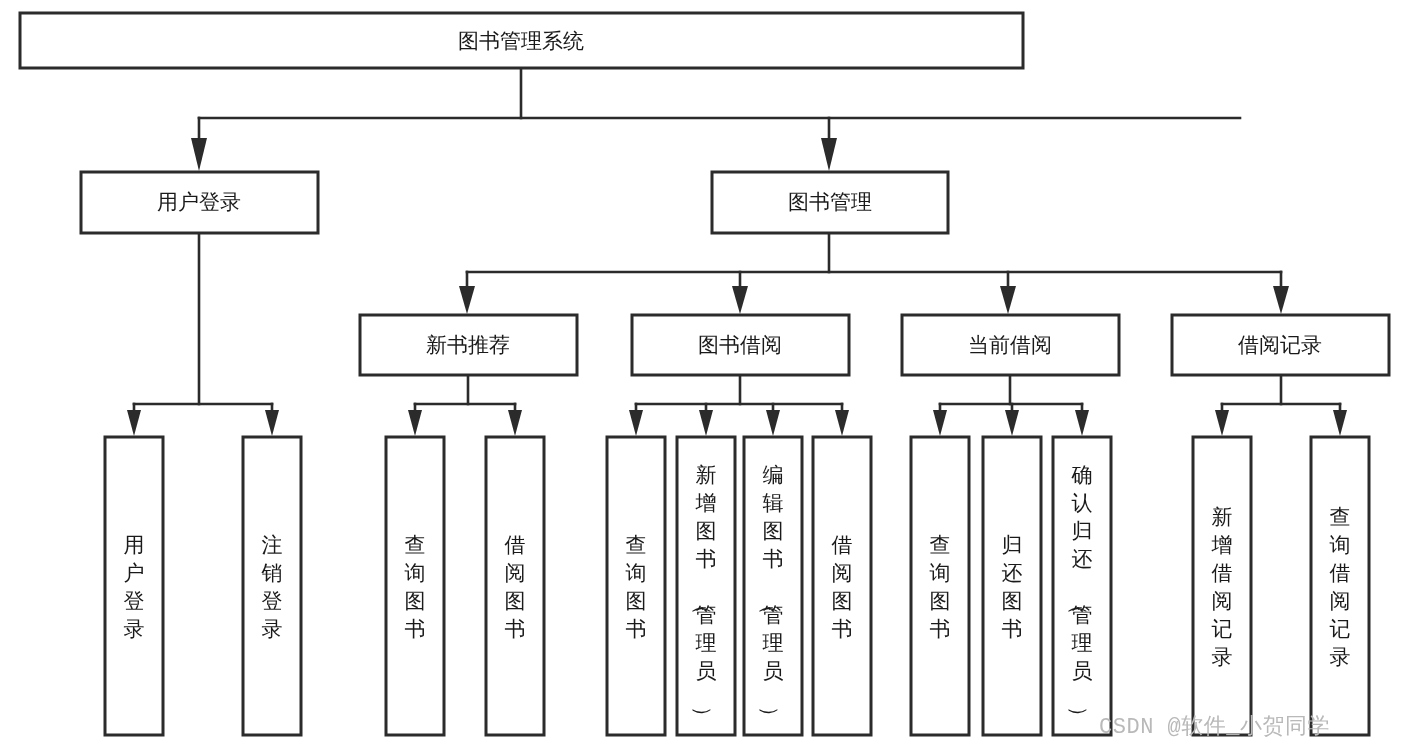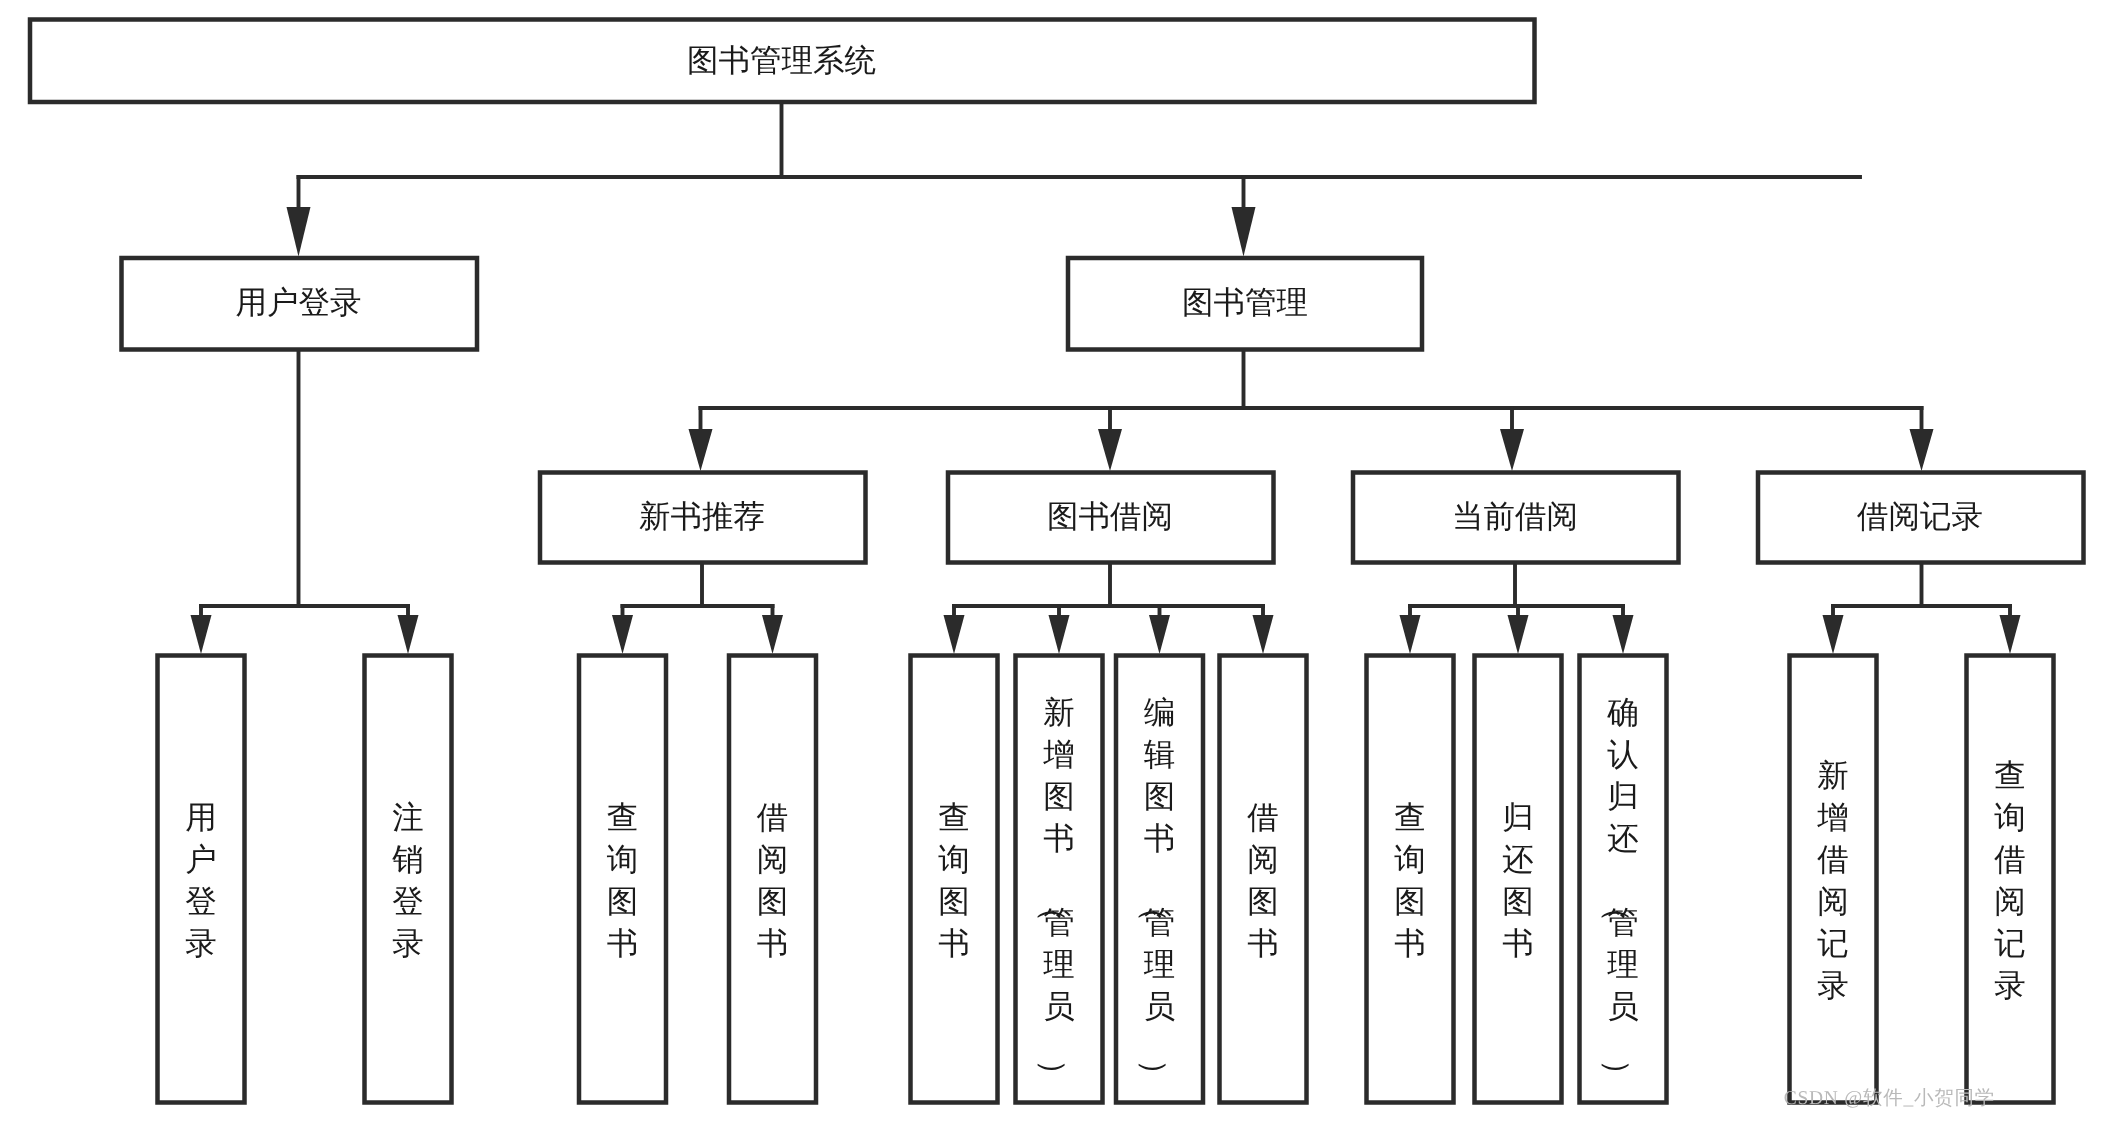--- a/index.html
+++ b/index.html
@@ -53,22 +53,22 @@
     stroke-linecap: square;
   }
   .arrow-head {
     fill: #2b2b2b;
     stroke: none;
   }
   .watermark {
     position: absolute;
     right: 14px;
     bottom: 6px;
-    font-family: Liberation Serif, serif;
-    font-size: 13px;
+    font-family: Liberation Mono, monospace;
+    font-size: 22px;
     color: #b9b9b9;
     white-space: nowrap;
     letter-spacing: 0.5px;
     user-select: none;
   }
 </style>
 </head>
 <body>
 
 <div id="diagram-root">

